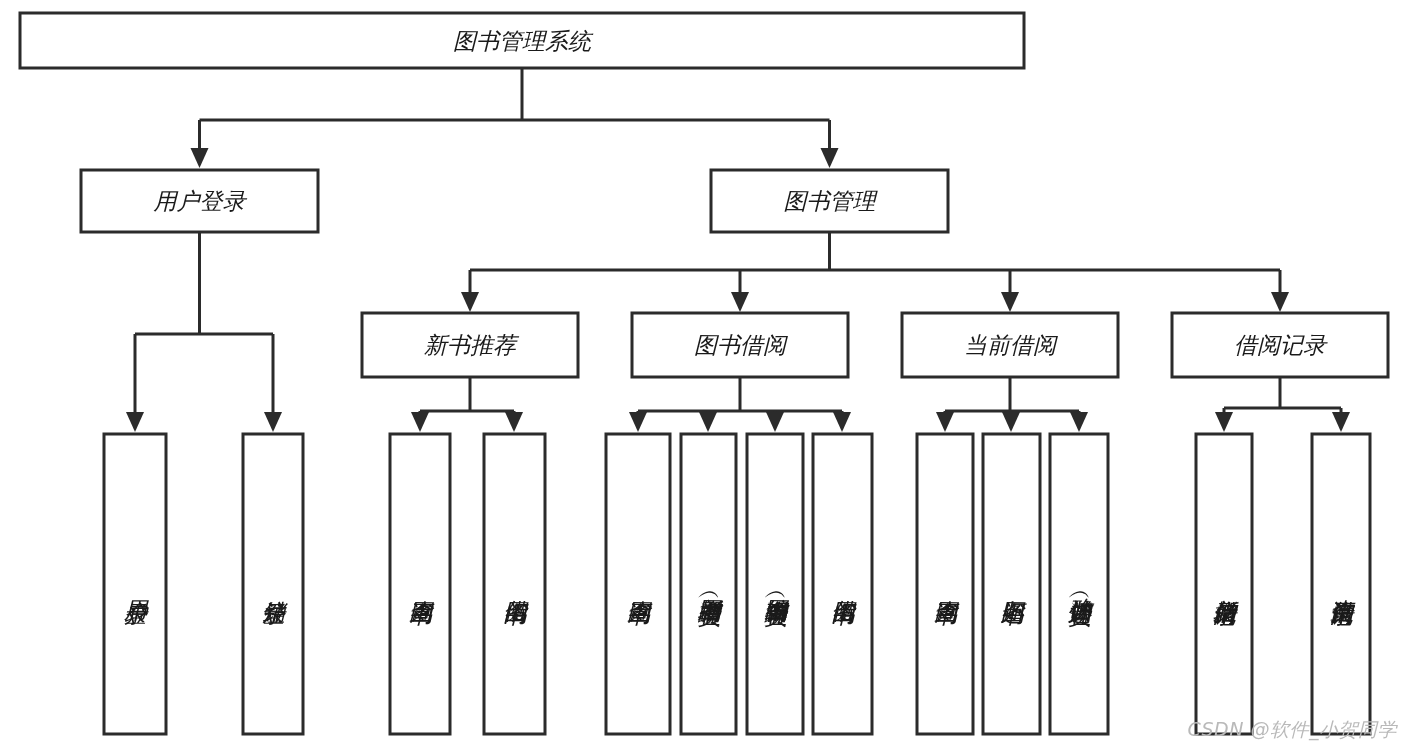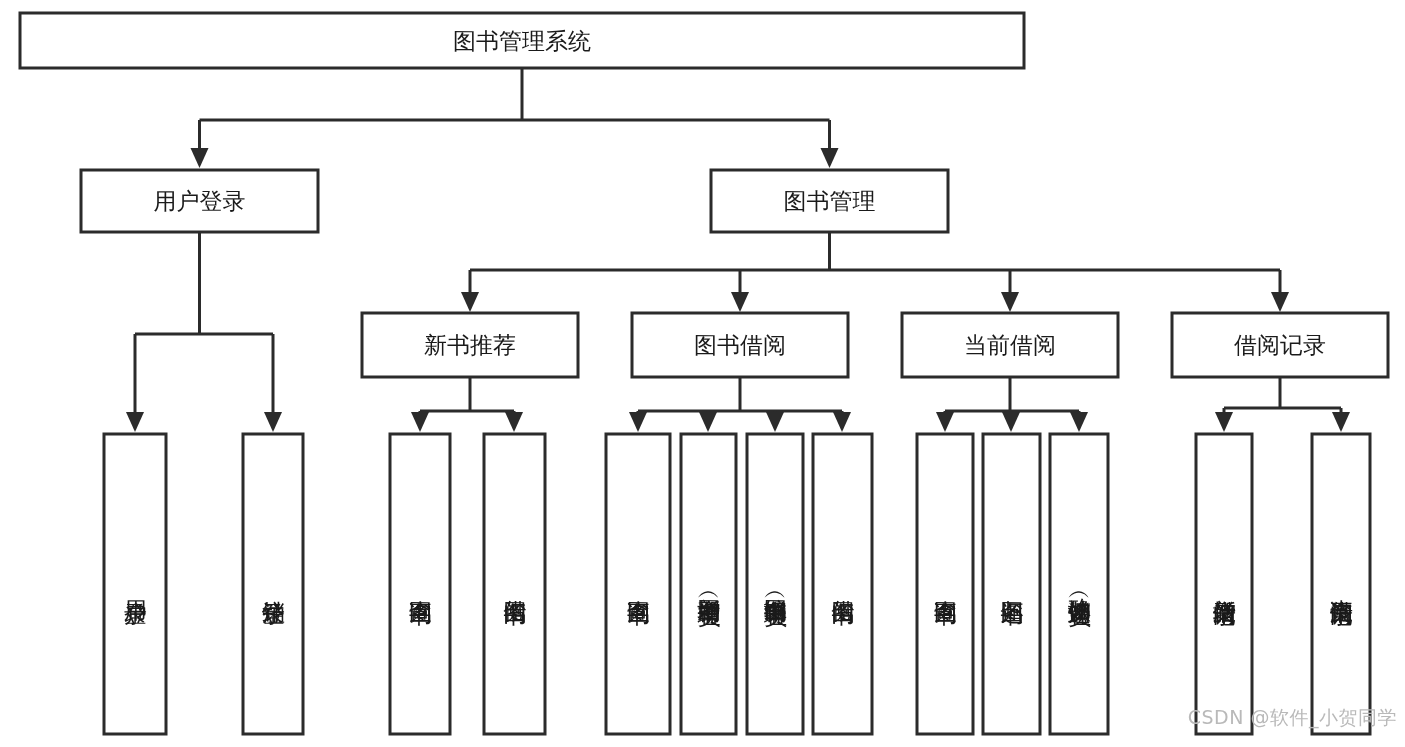--- a/index.html
+++ b/index.html
@@ -13,20 +13,21 @@
     font-family: "DejaVu Sans", "Liberation Sans", sans-serif;
     overflow: hidden;
     position: relative;
   }
   #diagram-root {
     position: absolute;
     left: 0;
     top: 0;
     width: 1405px;
     height: 747px;
+    font-style: italic;
   }
   svg.diagram {
     display: block;
     width: 1405px;
     height: 747px;
   }
   .node-rect {
     fill: #ffffff;
     stroke: #2b2b2b;
     stroke-width: 3;
@@ -62,21 +63,21 @@
     font-size: 23px;
     line-height: 1.12;
     color: #1a1a1a;
     letter-spacing: 1px;
     white-space: nowrap;
     text-align: center;
   }
   .watermark {
     position: absolute;
     right: 8px;
-    bottom: 16px;
+    bottom: 4px;
     font-family: "DejaVu Sans", "Liberation Sans", sans-serif;
     font-size: 19px;
     color: #b9b9b9;
     white-space: nowrap;
     letter-spacing: 0.5px;
   }
 </style>
 </head>
 <body>
 

